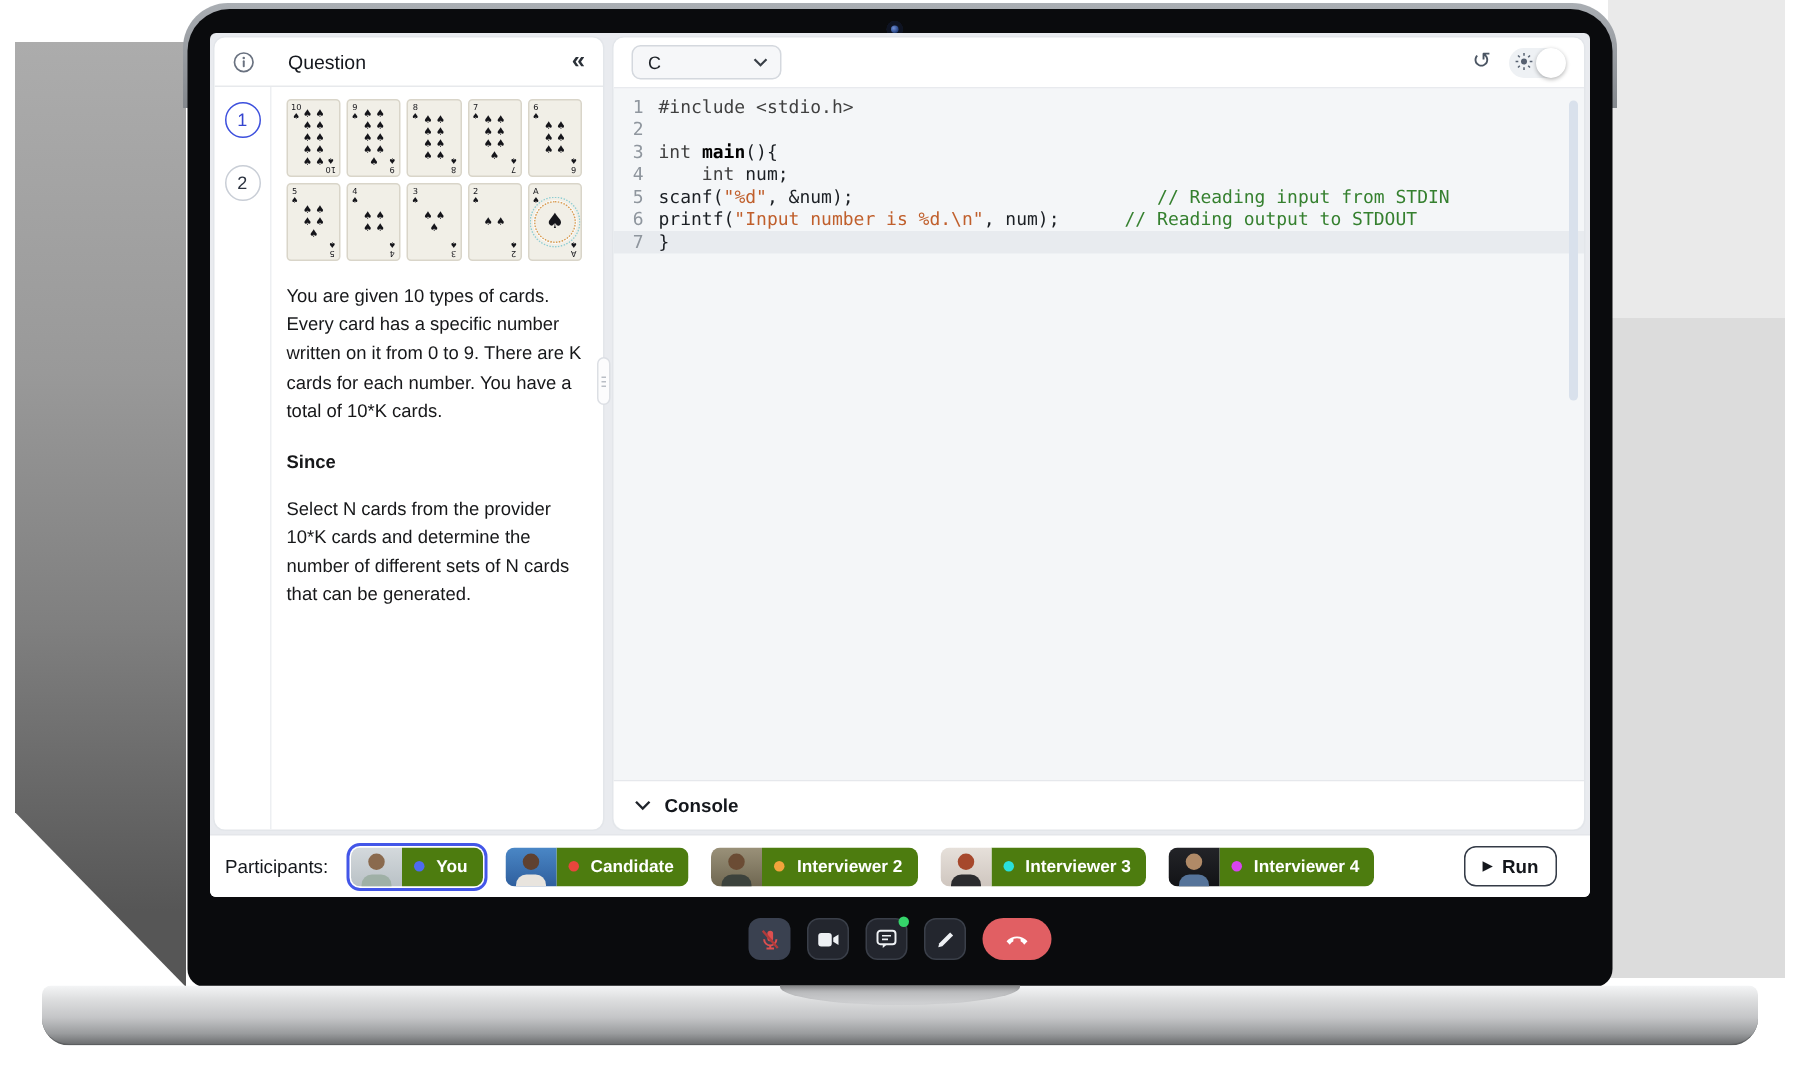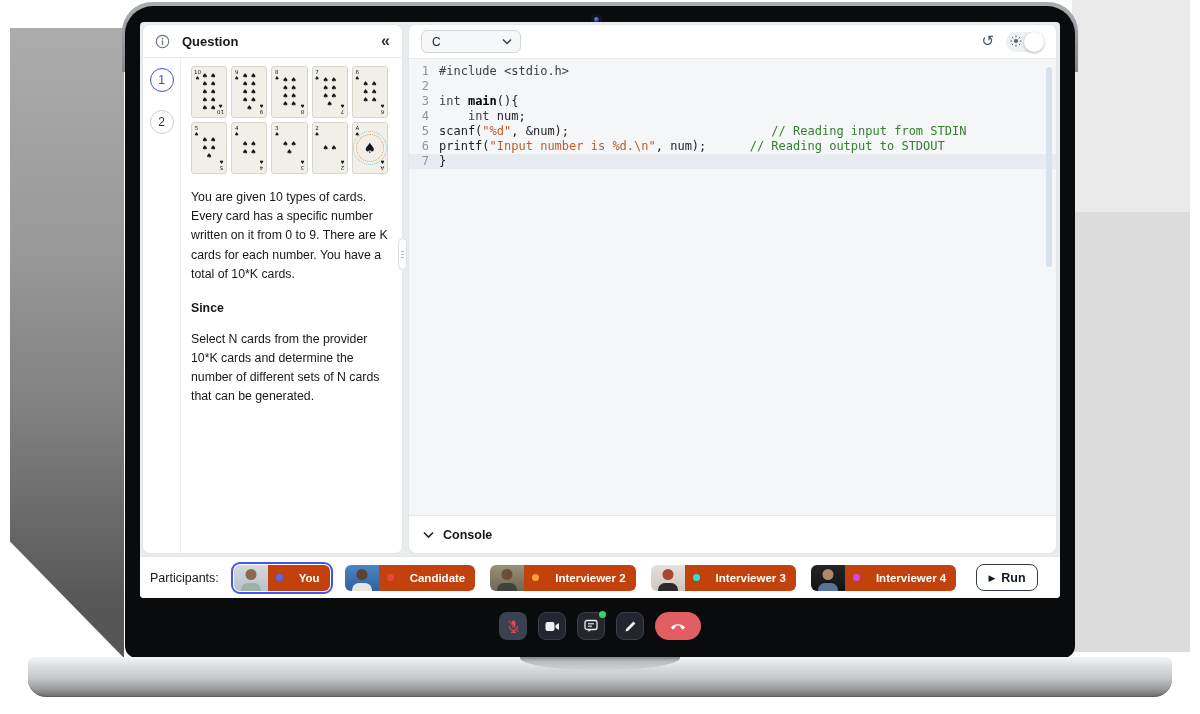--- a/index.html
+++ b/index.html
@@ -33,21 +33,21 @@
     background:linear-gradient(#aeafb1,#d2d3d5); box-shadow:inset 0 2px 3px rgba(0,0,0,.25); }
 
   
   .app { position:absolute; left:15px; top:16px; width:920px; height:576px;
     background:#e9ebef; border-radius:4px; overflow:hidden; font-size:12.3px; color:#17181a; }
 
   
   .qpanel { position:absolute; left:2px; top:2px; width:261px; height:530px;
     background:#fff; border:1px solid #e3e6ea; border-radius:8px; overflow:hidden; }
   .qheader { height:33px; display:flex; align-items:center; padding:0 12px; border-bottom:1px solid #e7e9ec; }
-  .qtitle { font-size:13px; font-weight:700; color:#15181e; margin-left:12px; }
+  .qtitle { font-size:13px; font-weight:400; color:#15181e; margin-left:22px; }
   .collapse { margin-left:auto; font-size:16px; font-weight:700; color:#2b3138; line-height:1; cursor:default; }
   .qbody { display:flex; height:496px; }
   .rail { width:38px; border-right:1px solid #edeff2; display:flex; flex-direction:column; align-items:center; padding-top:10px; gap:18px; }
   .step { width:24px; height:24px; border-radius:50%; border:1.5px solid #c9ced6; color:#2c3340;
     font-size:12px; display:flex; align-items:center; justify-content:center; background:#fff; }
   .step.active { border-color:#3d50dd; color:#3444cf; }
   .qcontent { flex:1; padding:8px 14px 0 10px; overflow:hidden; }
 
   .cards { display:grid; grid-template-columns:repeat(5, 1fr); gap:4px; margin-bottom:14px; }
   .card { position:relative; height:52px; background:#f1efe7; border:1px solid #d9d5c9; border-radius:3px;
@@ -94,21 +94,21 @@
   .cline.active { background:#e8ebef; }
   .ln { width:30px; text-align:right; padding-right:10px; color:#8f969e; flex:0 0 30px; }
   .ctext { white-space:pre; color:#1b1f24; }
   .tok-kw { color:#404040; }
   .tok-fn { color:#000; font-weight:700; }
   .tok-str { color:#c05f2c; }
   .tok-cmt { color:#35802f; }
   .tok-pl { color:#1b1f24; }
   .escroll { position:absolute; right:4px; top:8px; width:6px; height:200px; background:#d9e1ec; border-radius:3px; }
 
-  .econsole { position:absolute; left:0; right:0; bottom:0; height:38px; background:#fff;
+  .econsole { position:absolute; left:0; right:0; bottom:0; height:33px; background:#fff;
     border-top:1px solid #e6e8ec; border-radius:0 0 8px 8px; display:flex; align-items:center;
     padding:0 14px; gap:9px; }
   .econsole .clabel2 { font-size:12.5px; font-weight:700; color:#14171c; }
 
   
   .pbar { position:absolute; left:0; bottom:0; width:920px; height:42px; background:#fff;
     border-top:1px solid #e4e6ea; display:flex; align-items:center; padding:0 10px; }
   .plabel { font-size:12.5px; color:#14171c; margin-right:12px; }
   .chips { display:flex; align-items:center; gap:9px; }
   .chip { border:2px solid transparent; border-radius:9px; padding:1px; }
@@ -122,21 +122,21 @@
   .av-you { background:linear-gradient(#d4d9dc,#b9c1c6); }
   .av-you .head { background:#8a6a4e; } .av-you .torso { background:#9fb0a6; }
   .av-candidate { background:linear-gradient(#4a87c6,#2f5f9e); }
   .av-candidate .head { background:#5f4130; } .av-candidate .torso { background:#e8e4de; }
   .av-int2 { background:linear-gradient(#9a9179,#6f6751); }
   .av-int2 .head { background:#6b4c34; } .av-int2 .torso { background:#3c423c; }
   .av-int3 { background:linear-gradient(#e6e0da,#cfc6bf); }
   .av-int3 .head { background:#a6482c; } .av-int3 .torso { background:#2b2b2e; }
   .av-int4 { background:linear-gradient(#232428,#121316); }
   .av-int4 .head { background:#b08a67; } .av-int4 .torso { background:#56749a; }
-  .clabel { background:#c2410c; color:#fff; display:flex; align-items:center; gap:16px;
+  .clabel { background:#4d7c0f; color:#fff; display:flex; align-items:center; gap:8px;
     padding:0 10px 0 8px; font-size:11.5px; font-weight:700; }
   .dot { width:7px; height:7px; border-radius:50%; flex:0 0 7px; }
 
   .runbtn { margin-left:auto; margin-right:12px; width:62px; height:27px; background:#fff;
     border:1.5px solid #343b47; border-radius:8px; display:flex; align-items:center;
     justify-content:center; gap:6px; font-size:12.5px; font-weight:700; color:#14171c; }
   .runbtn .play { font-size:9px; font-family:"DejaVu Sans", sans-serif; }
 
   
   .controlbar { position:absolute; left:0; right:0; top:598px; height:44px;

